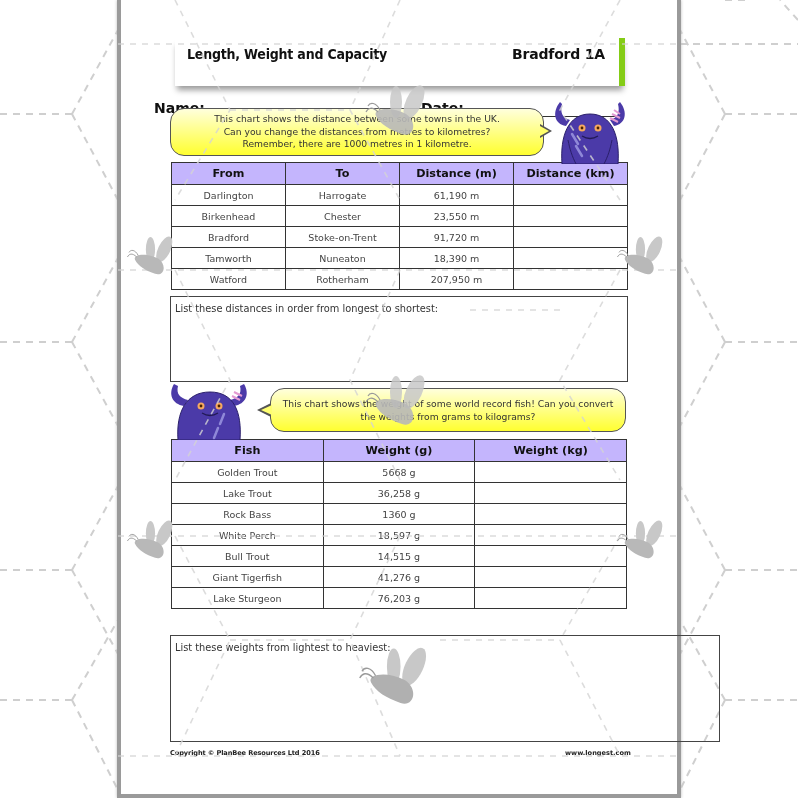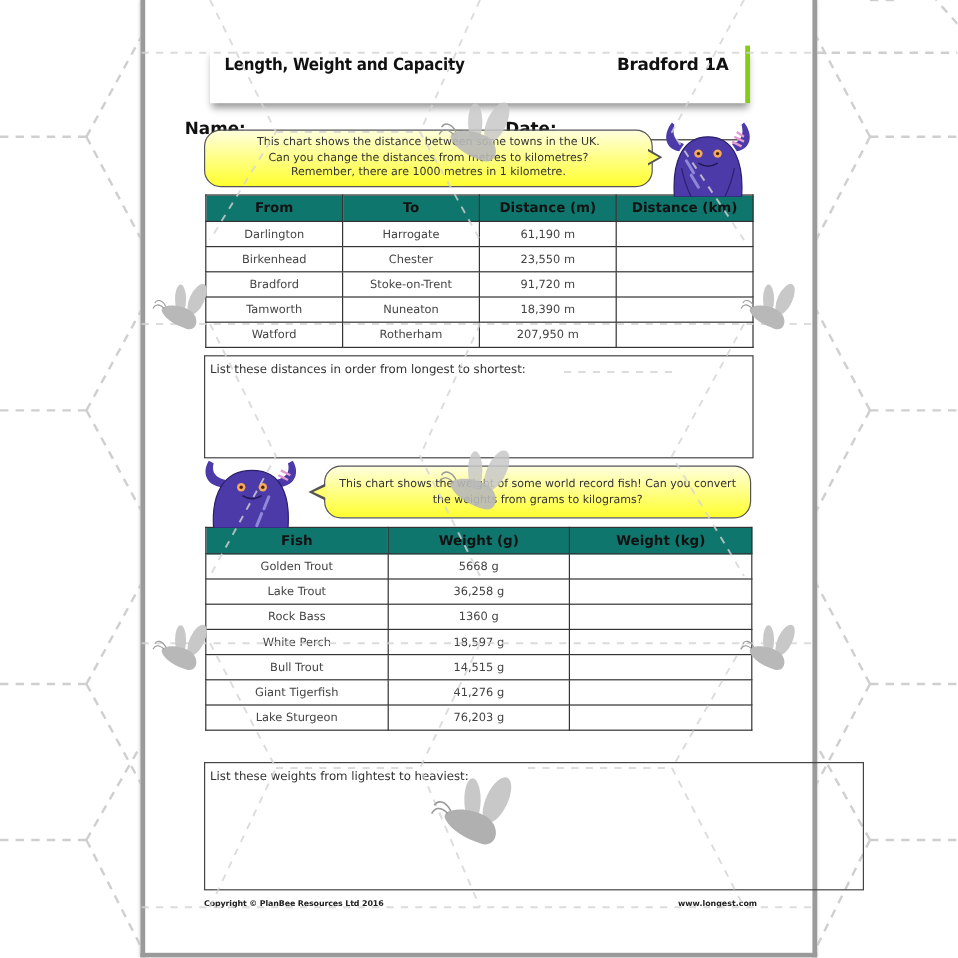--- a/index.html
+++ b/index.html
@@ -14,21 +14,21 @@
     border-left: 4px solid #9a9a9a; border-right: 4px solid #9a9a9a; border-bottom: 4px solid #9a9a9a;
     box-shadow: 0 0 3px #bdbdbd;
     z-index: 1;
   }
   .page-overlay { position: absolute; left: 0; top: 0; width: 798px; height: 798px; z-index: 3; pointer-events: none; }
 
   .content { position: absolute; left: 0; top: 0; width: 798px; height: 798px; z-index: 2; }
 
   .title-banner {
     position: absolute; left: 175px; top: 38px; width: 450px; height: 48px;
-    background: #ffffff; border-right: 4px solid #84cc16;
+    background: #ffffff; border-right: 6px solid #84cc16;
     box-shadow: 0 6px 6px -2px #9a9a9a;
   }
   .title-banner .left { position: absolute; left: 12px; top: 8px; font-family: "DejaVu Sans Condensed", "DejaVu Sans", sans-serif; font-weight: bold; font-size: 14px; color: #111; letter-spacing: -0.2px; }
   .title-banner .right { position: absolute; right: 14px; top: 8px; font-weight: bold; font-size: 14px; color: #111; letter-spacing: -0.2px; }
 
   .name-row { position: absolute; left: 154px; top: 84px; width: 460px; height: 20px; margin-top: 16px; }
   .name-label { position: absolute; left: 0; top: 0; font-weight: bold; font-size: 14px; color: #111; }
   .name-line { position: absolute; left: 44px; top: 16px; width: 220px; border-bottom: 1px solid #333; }
   .date-label { position: absolute; left: 267px; top: 0; font-weight: bold; font-size: 14px; color: #111; }
   .date-line { position: absolute; left: 310px; top: 16px; width: 152px; border-bottom: 1px solid #333; }
@@ -40,21 +40,21 @@
   }
   .bubble1 { left: 170px; top: 108px; width: 374px; height: 48px; padding-top: 4px; }
   .bubble2 { left: 270px; top: 388px; width: 356px; height: 44px; padding-top: 9px; }
   .tail { position: absolute; width: 0; height: 0; }
   .tail1 { left: 540px; top: 124px; border-top: 7px solid transparent; border-bottom: 7px solid transparent; border-left: 12px solid #555; }
   .tail1i { left: 540px; top: 126px; border-top: 5px solid transparent; border-bottom: 5px solid transparent; border-left: 9px solid #ffff6a; }
   .tail2 { left: 257px; top: 403px; border-top: 7px solid transparent; border-bottom: 7px solid transparent; border-right: 14px solid #555; }
   .tail2i { left: 261px; top: 405px; border-top: 5px solid transparent; border-bottom: 5px solid transparent; border-right: 11px solid #ffff70; }
 
   table.ws { position: absolute; border-collapse: collapse; font-family: "DejaVu Sans", sans-serif; }
-  table.ws th { background: #0f766e; font-weight: bold; font-size: 11.2px; color: #111; border: 1.5px solid #333; height: 22px; }
+  table.ws th { background: #c4b5fd; font-weight: bold; font-size: 11.2px; color: #111; border: 1.5px solid #333; height: 22px; }
   table.ws td { font-size: 9.5px; color: #444; border: 1.5px solid #333; text-align: center; height: 21px; background: transparent; }
   .t1 { left: 171px; top: 162px; width: 457px; }
   .t1 col.c1, .t1 col.c2, .t1 col.c3, .t1 col.c4 { width: 114px; }
   .t2 { left: 171px; top: 439px; width: 456px; }
   .t2 col.c1 { width: 152px; } .t2 col.c2 { width: 152px; } .t2 col.c3 { width: 152px; }
   .t2 td { height: 20.8px; }
 
   .answer-box { position: absolute; border: 1.5px solid #444; background: transparent; }
   .answer-box .prompt { position: absolute; left: 4px; top: 6px; font-size: 9.8px; color: #333; }
   .box1 { left: 170px; top: 296px; width: 458px; height: 86px; }

